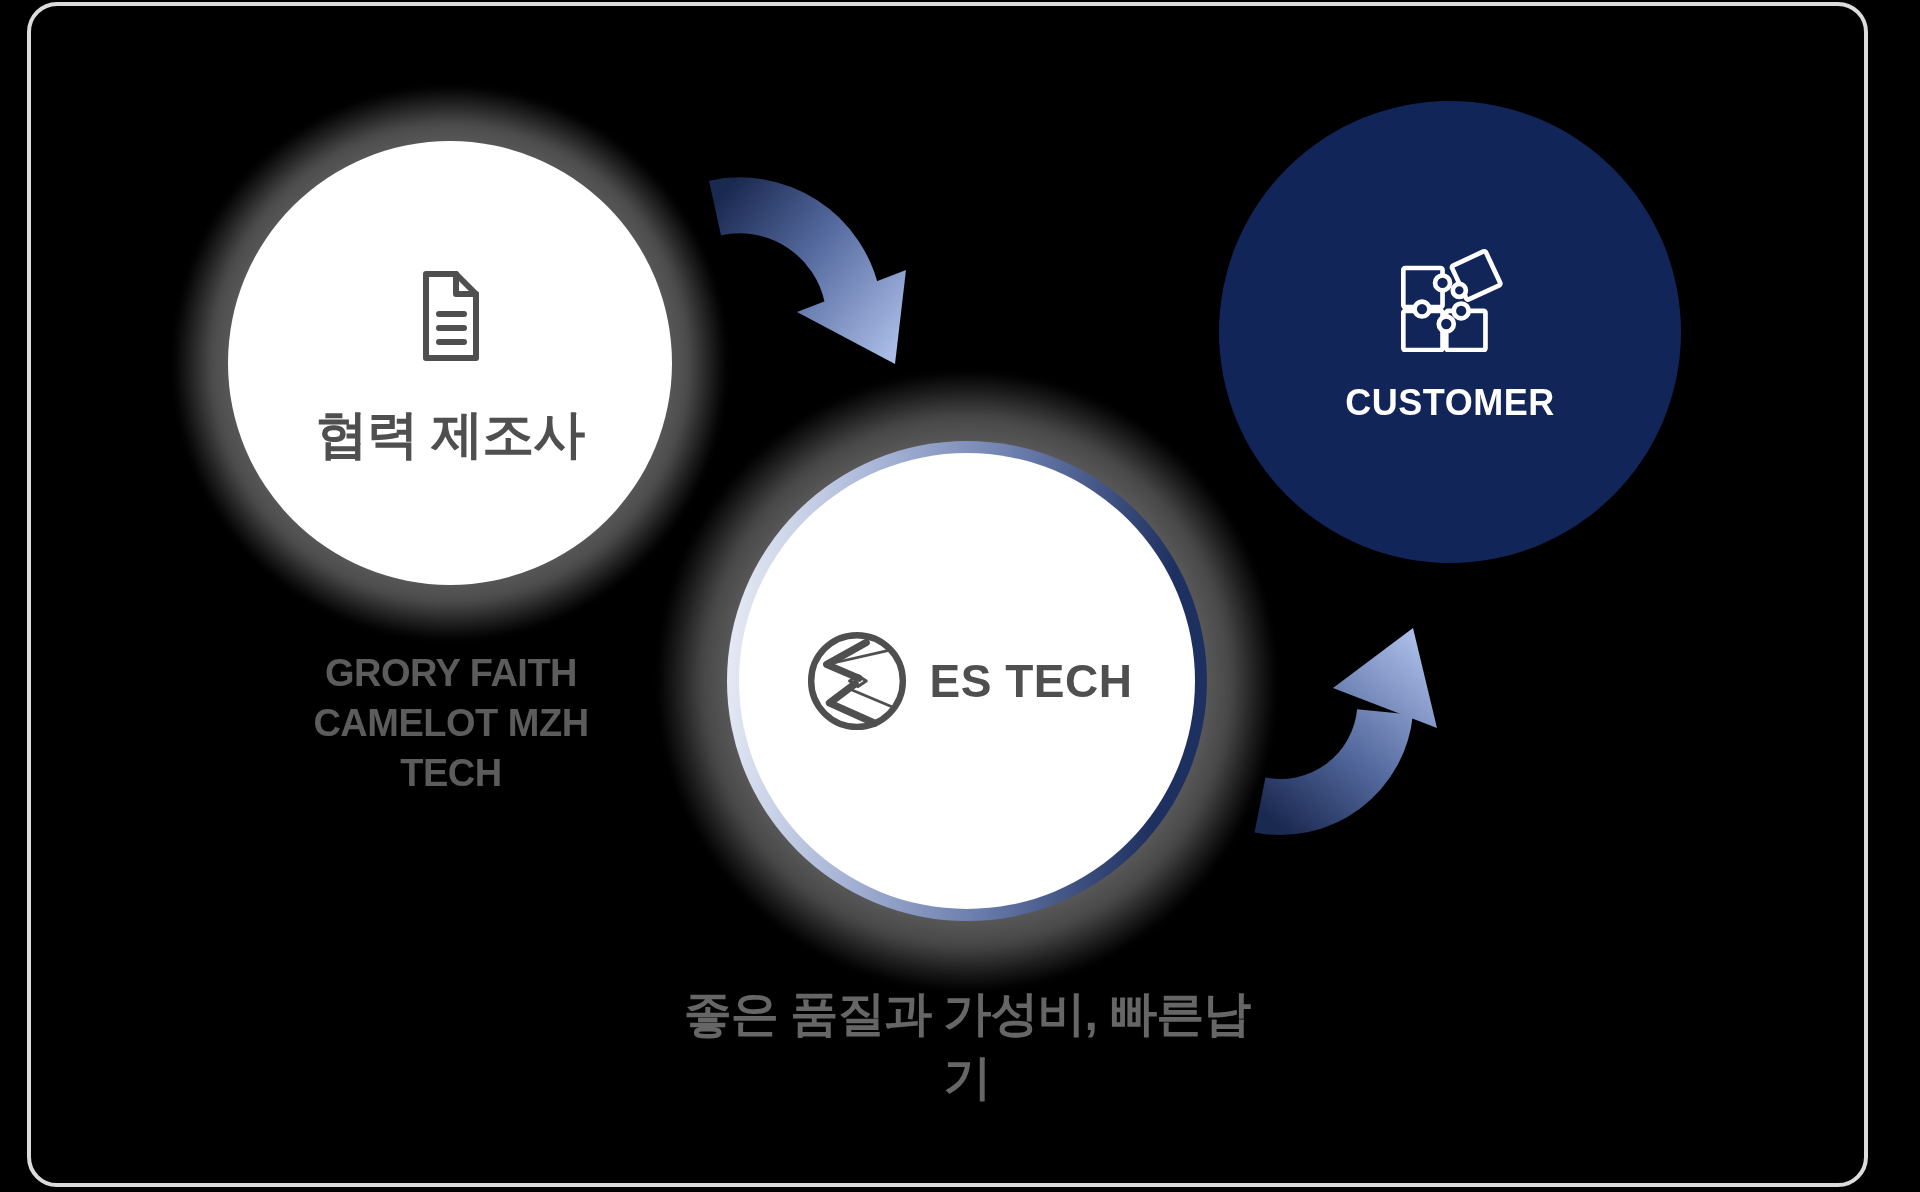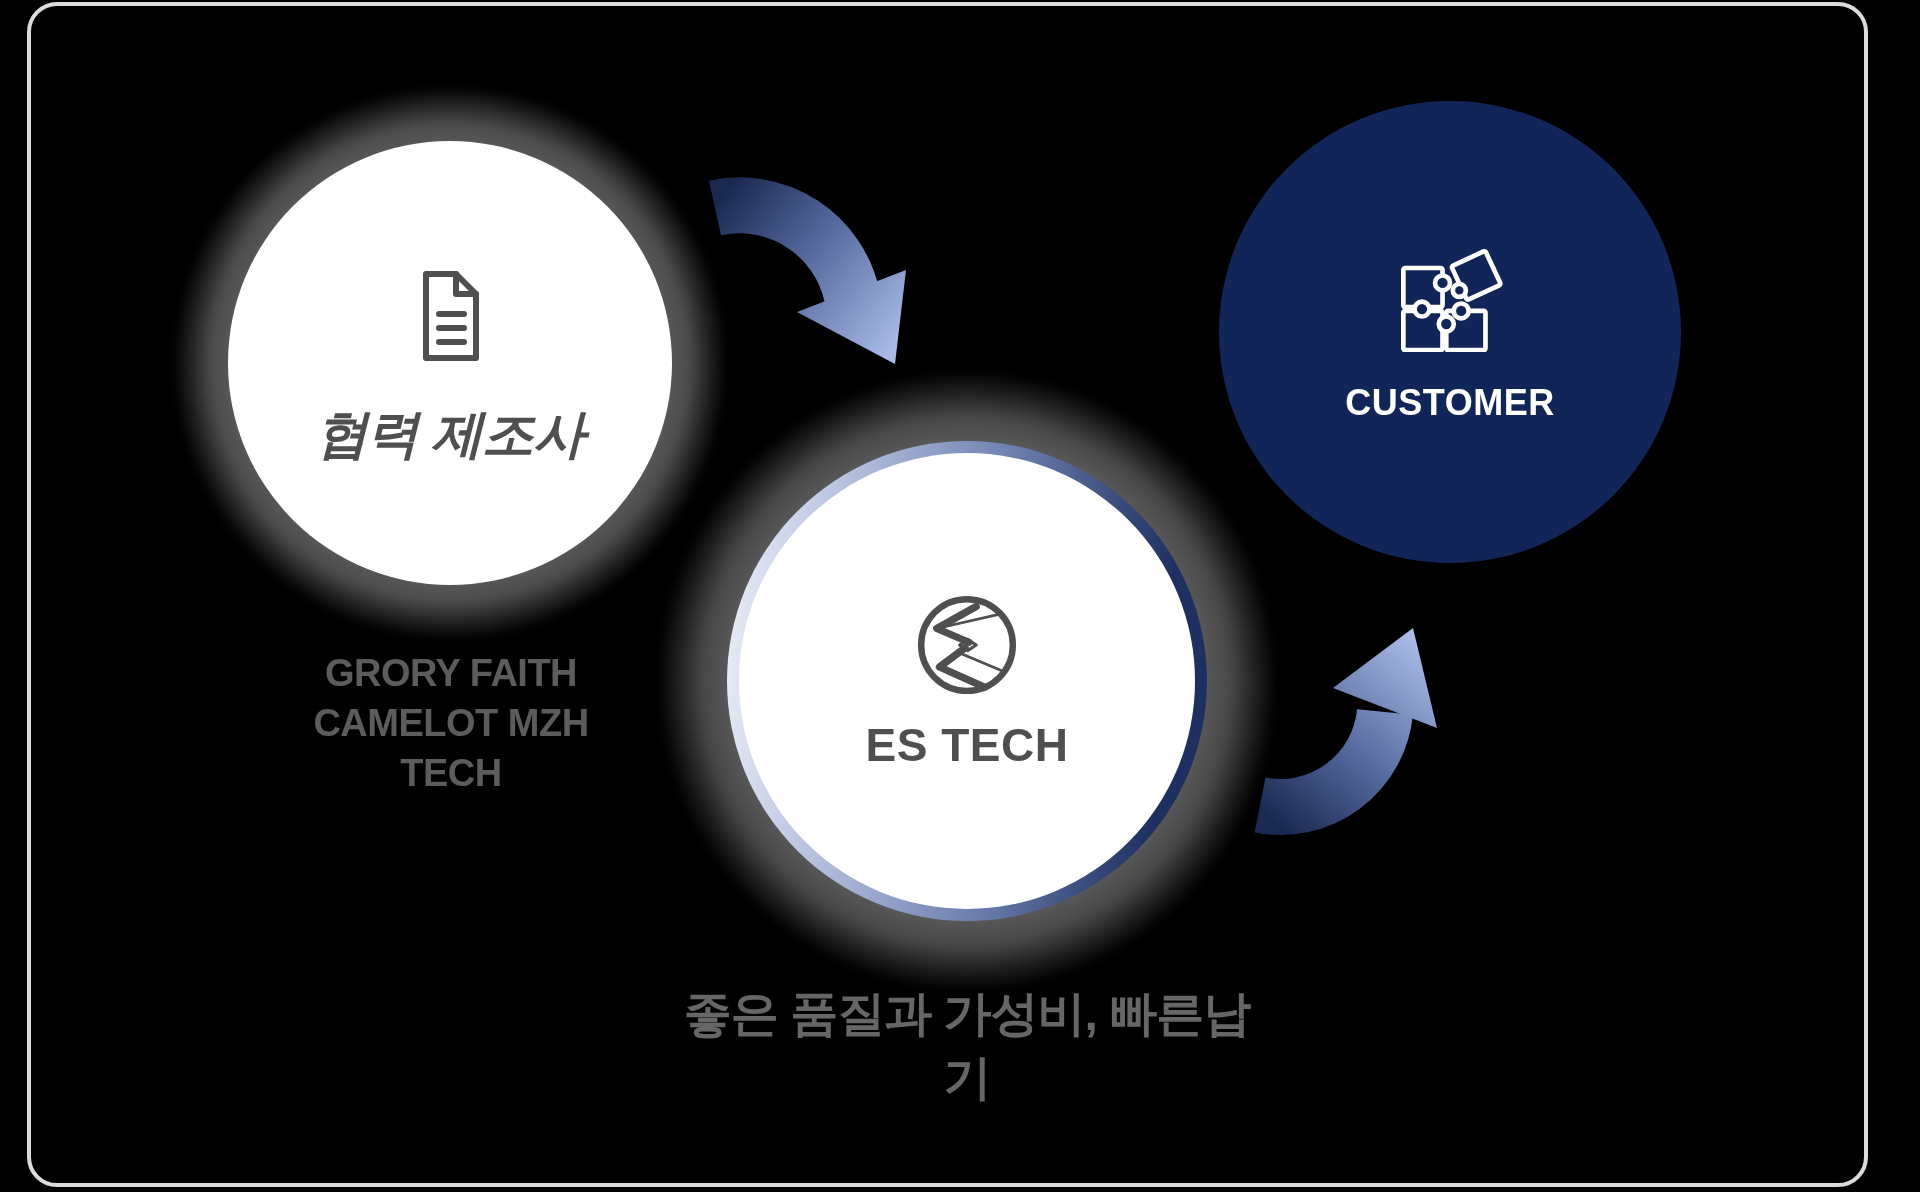--- a/index.html
+++ b/index.html
@@ -9,25 +9,25 @@
   #frame{position:absolute;left:27px;top:2px;width:1841px;height:1185px;box-sizing:border-box;
          border:4px solid var(--frameline,#dcdcdc);border-radius:30px;}
   
   .fuzz{position:absolute;border-radius:50%;filter:blur(3px);}
   .fuzz-partner{left:170px;top:83px;width:560px;height:560px;
     background:radial-gradient(circle closest-side,#5a5a5a 0 77%,rgba(90,90,90,.85) 85%,rgba(90,90,90,.35) 93%,transparent 99%);}
   .fuzz-estech{left:657px;top:371px;width:620px;height:620px;
     background:radial-gradient(circle closest-side,#5a5a5a 0 76%,rgba(90,90,90,.8) 85%,rgba(90,90,90,.3) 94%,transparent 100%);}
   
   .circle{position:absolute;border-radius:50%;display:flex;flex-direction:column;align-items:center;justify-content:center;}
-  .circle-partner{left:228px;top:141px;width:444px;height:444px;background:#fff;gap:36px;padding-top:12px;box-sizing:border-box;font-style:italic;}
+  .circle-partner{left:228px;top:141px;width:444px;height:444px;background:#fff;gap:36px;padding-top:12px;box-sizing:border-box;}
   .ring-estech{position:absolute;left:727px;top:441px;width:480px;height:480px;border-radius:50%;
     background:linear-gradient(95deg,#eef1f8 0%,#aab7d8 28%,#6d7fae 55%,var(--ringdark,#1e3060) 88%);}
   .circle-estech{position:absolute;inset:12px;border-radius:50%;background:#fff;
-    display:flex;flex-direction:column;align-items:center;justify-content:center;gap:18px;}
+    display:flex;flex-direction:row;align-items:center;justify-content:center;gap:18px;}
   .circle-customer{left:1219px;top:101px;width:462px;height:462px;background:var(--navy,#122559);gap:30px;}
   
   .label-partner{font-size:52px;font-weight:700;color:var(--textdark,#4f4f4f);letter-spacing:-1px;}
   .label-estech{font-size:46px;font-weight:700;color:var(--textdark,#4f4f4f);letter-spacing:0.5px;}
   .label-customer{font-size:36px;font-weight:700;color:#fff;letter-spacing:0.5px;}
   .sub-partner{position:absolute;left:196px;top:648px;width:510px;text-align:center;
     font-size:38px;font-weight:700;line-height:50px;color:var(--textgray,#5c5c5c);letter-spacing:-0.5px;z-index:4;}
   .tagline{position:absolute;left:667px;top:982px;width:600px;text-align:center;
     font-size:48px;font-weight:700;color:#666;letter-spacing:-1px;z-index:4;}
   .arrow-svg{position:absolute;z-index:2;}

